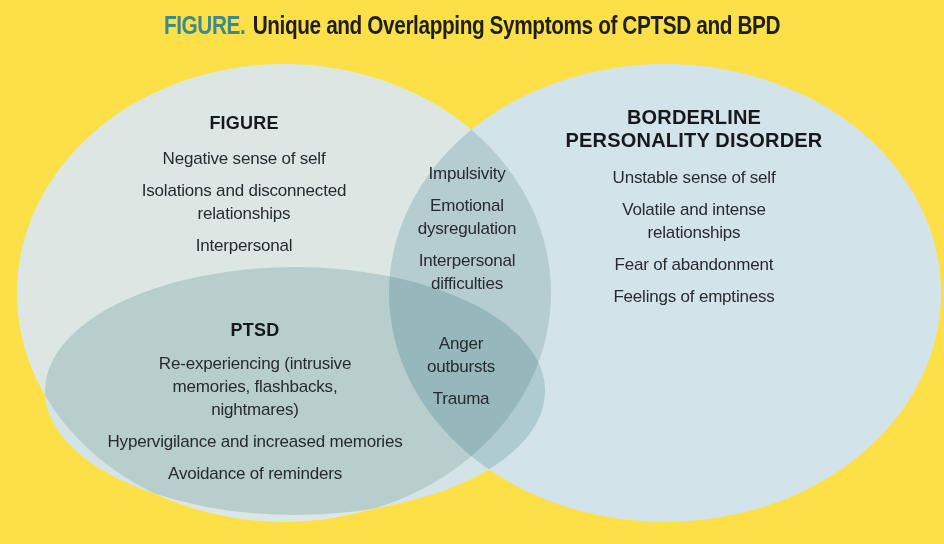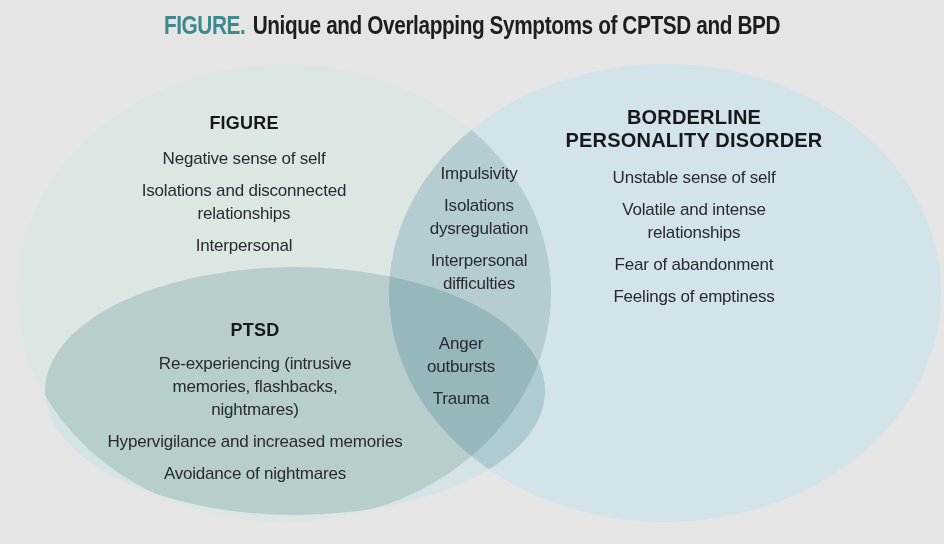--- a/index.html
+++ b/index.html
@@ -1,21 +1,21 @@
 <!DOCTYPE html>
 <html><head>
 <meta charset="utf-8">
 <style>
   html, body { margin: 0; padding: 0; background: #ffffff; }
   .stage {
     position: relative;
     width: 944px;
     height: 544px;
     overflow: hidden;
-    background: #e5e5e5;
+    background: #fde047;
     font-family: "Liberation Sans", sans-serif;
   }
   .venn-svg { position: absolute; left: 0; top: 0; }
   .title {
     position: absolute;
     left: 0; top: 9px;
     width: 944px;
     text-align: center;
     font-size: 26px;
     line-height: 32px;
@@ -39,21 +39,21 @@
     font-weight: 700;
     color: #16181c;
     font-size: 18px;
     line-height: 22px;
     letter-spacing: 0.2px;
     margin: 0 auto 13px;
   }
   .item { margin: 0 auto 9px; }
 
   .cptsd-block   { left: 104px; top: 112px; width: 280px; }
-  .mid-top-block { left: 404px; top: 162px; width: 150px; }
+  .mid-top-block { left: 392px; top: 162px; width: 150px; }
   .bpd-block     { left: 559px; top: 106px; width: 270px; }
   .bpd-block .heading { font-size: 20px; line-height: 23px; margin-bottom: 14px; }
   .bpd-block .item { width: 195px; }
   .ptsd-block    { left:  95px; top: 292px; width: 320px; margin-top: 27px; }
   .ptsd-block .heading { margin-bottom: 11px; }
   .ptsd-block .item-narrow { width: 195px; }
   .mid-bot-block { left: 406px; top: 332px; width: 110px; }
 </style>
 </head>
 <body>
@@ -74,37 +74,37 @@
 
   <div class="block cptsd-block">
     <div class="heading">FIGURE</div>
     <div class="item">Negative sense of self</div>
     <div class="item">Isolations and disconnected relationships</div>
     <div class="item">Interpersonal</div>
   </div>
 
   <div class="block mid-top-block">
     <div class="item">Impulsivity</div>
-    <div class="item">Isolations dysregulation</div>
+    <div class="item">Emotional dysregulation</div>
     <div class="item">Interpersonal difficulties</div>
   </div>
 
   <div class="block bpd-block">
     <div class="heading">BORDERLINE PERSONALITY DISORDER</div>
     <div class="item">Unstable sense of self</div>
     <div class="item">Volatile and intense relationships</div>
     <div class="item">Fear of abandonment</div>
     <div class="item">Feelings of emptiness</div>
   </div>
 
   <div class="block ptsd-block">
     <div class="heading">PTSD</div>
     <div class="item item-narrow">Re-experiencing (intrusive memories, flashbacks, nightmares)</div>
     <div class="item">Hypervigilance and increased memories</div>
-    <div class="item">Avoidance of nightmares</div>
+    <div class="item">Avoidance of reminders</div>
   </div>
 
   <div class="block mid-bot-block">
     <div class="item">Anger outbursts</div>
     <div class="item">Trauma</div>
   </div>
 
 </div>
 
 </body></html>

